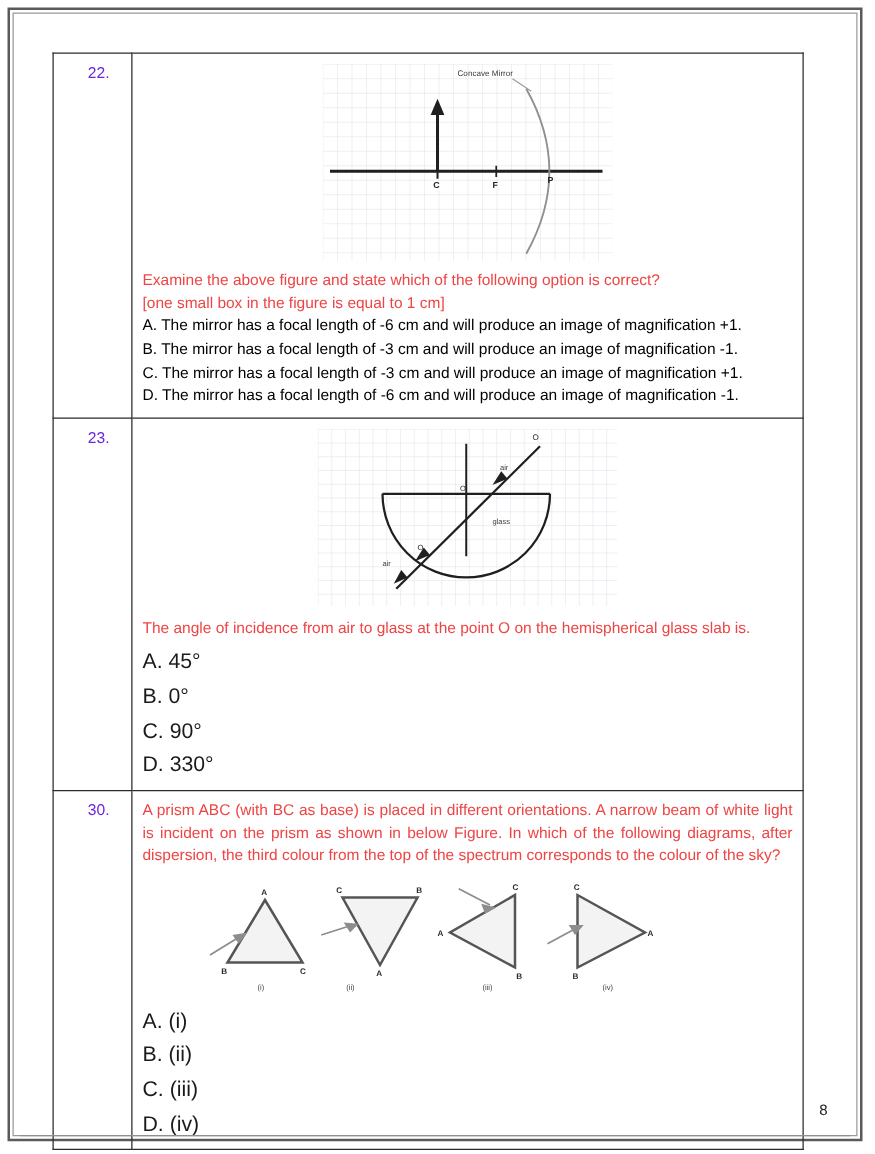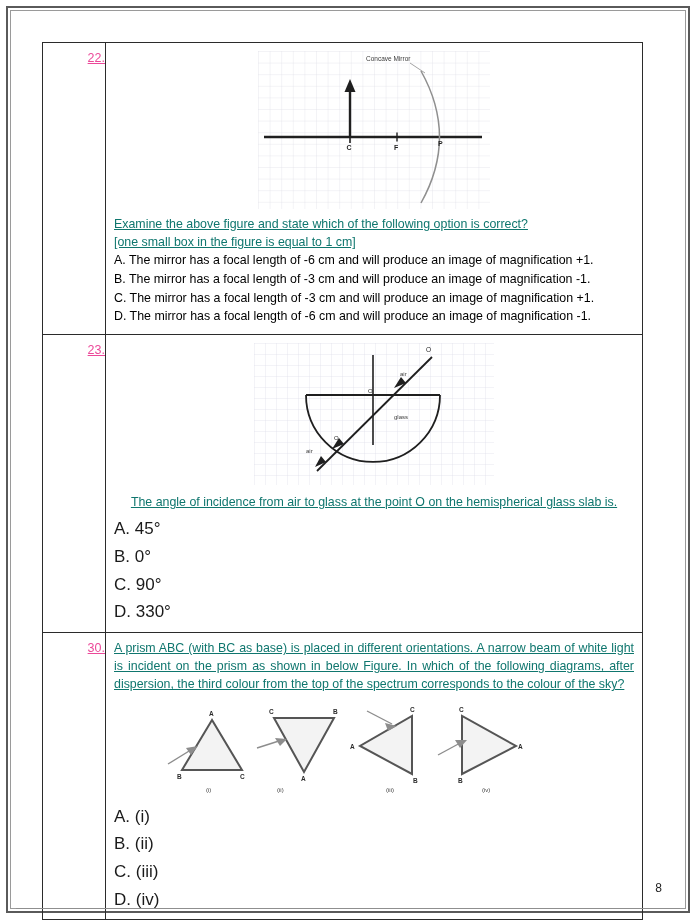--- a/index.html
+++ b/index.html
@@ -44,36 +44,34 @@
     border-collapse: collapse;
     table-layout: fixed;
   }
   .qtable td {
     border: 1px solid #2b2b2b;
     vertical-align: top;
     padding: 0;
   }
   td.qnum {
     width: 52px;
-    text-align: right;
+    text-align: center;
     padding: 8px 0 0 10px;
     font-size: 12.5px;
-    color: #ec4899;
-    text-decoration: underline;
+    color: #6d28d9;
   }
   td.qbody {
     padding: 6px 8px 8px 8px;
   }
 
   .qtext {
     font-size: 12.4px;
     line-height: 1.47;
-    color: #0f766e;
+    color: #ef4444;
     margin: 0;
-    text-decoration: underline;
   }
   .qtext.justify {
     text-align: justify;
     text-align-last: left;
   }
   .opt {
     font-size: 12.4px;
     line-height: 1.5;
     margin: 0;
     color: #000000;
@@ -194,21 +192,21 @@
 
               <text x="172" y="9" font-family="Liberation Sans, sans-serif" font-size="6.5" fill="#1f1f1f">O</text>
               <text x="114" y="50" font-family="Liberation Sans, sans-serif" font-size="6" fill="#1f1f1f">O</text>
               <text x="80" y="97" font-family="Liberation Sans, sans-serif" font-size="6" fill="#1f1f1f">O</text>
               <text x="146" y="33" font-family="Liberation Sans, sans-serif" font-size="6" fill="#3c3c3c">air</text>
               <text x="140" y="76" font-family="Liberation Sans, sans-serif" font-size="6" fill="#3c3c3c">glass</text>
               <text x="52" y="110" font-family="Liberation Sans, sans-serif" font-size="6" fill="#3c3c3c">air</text>
             </svg>
           </div>
 
-          <p class="qtext" style="margin-bottom:9px;text-align:center;">The angle of incidence from air to glass at the point O on the hemispherical glass slab is.</p>
+          <p class="qtext" style="margin-bottom:9px;">The angle of incidence from air to glass at the point O on the hemispherical glass slab is.</p>
           <p class="opt-spaced">A. 45°</p>
           <p class="opt-spaced">B. 0°</p>
           <p class="opt-spaced">C. 90°</p>
           <p class="opt-spaced">D. 330°</p>
         </td>
       </tr>
 
       <tr>
         <td class="qnum">30.</td>
         <td class="qbody">

